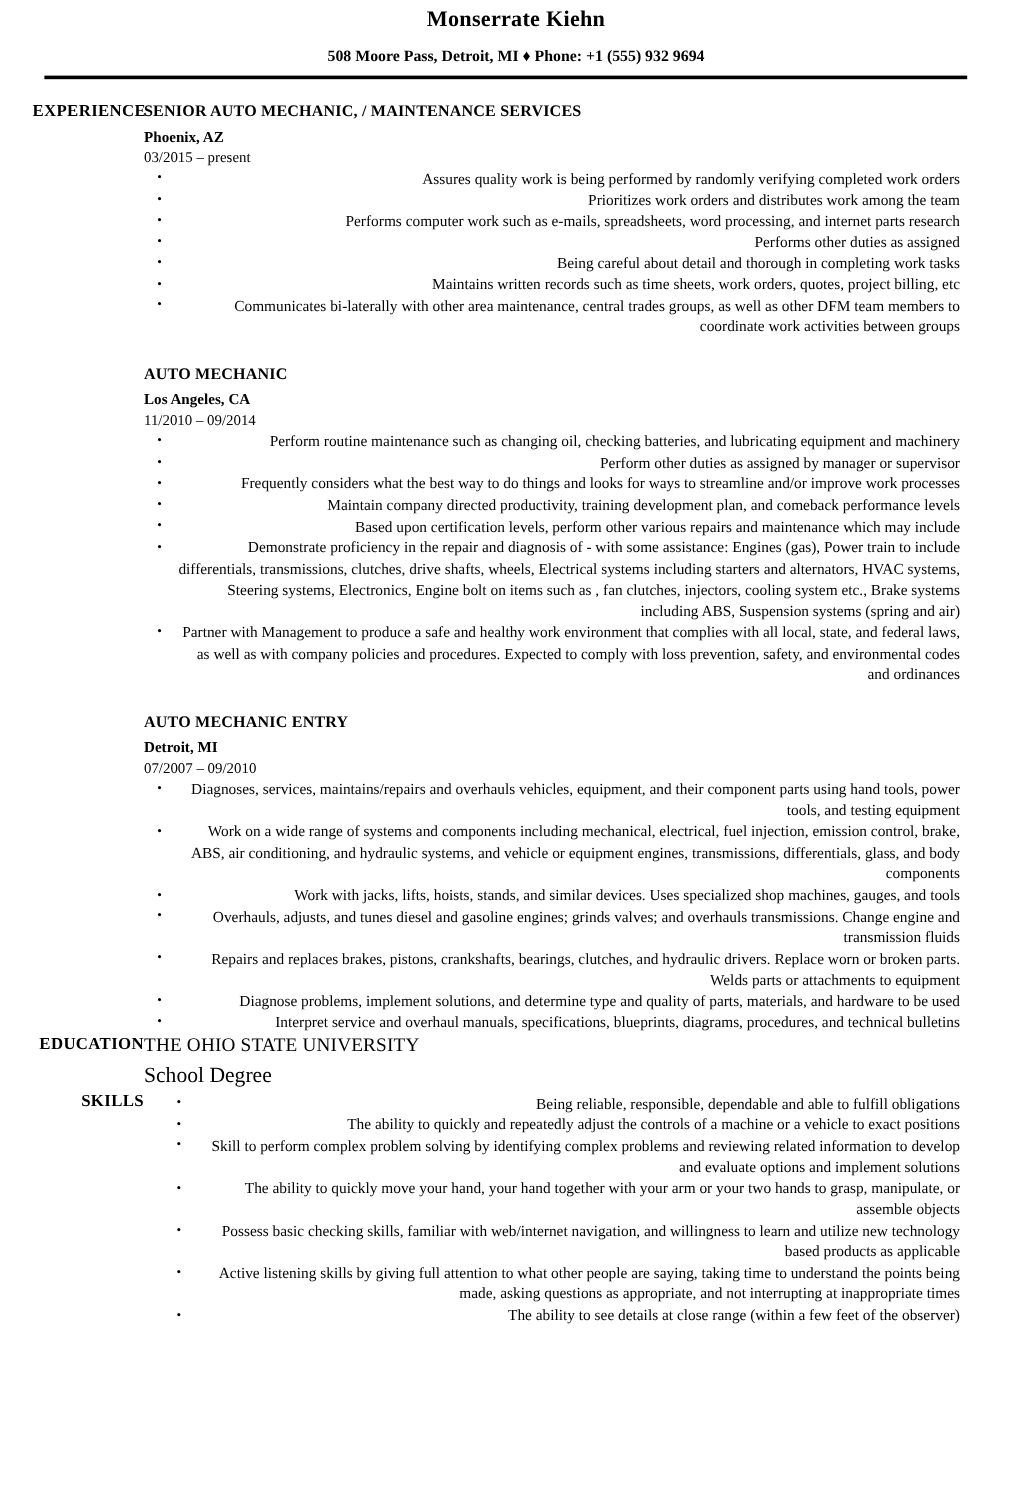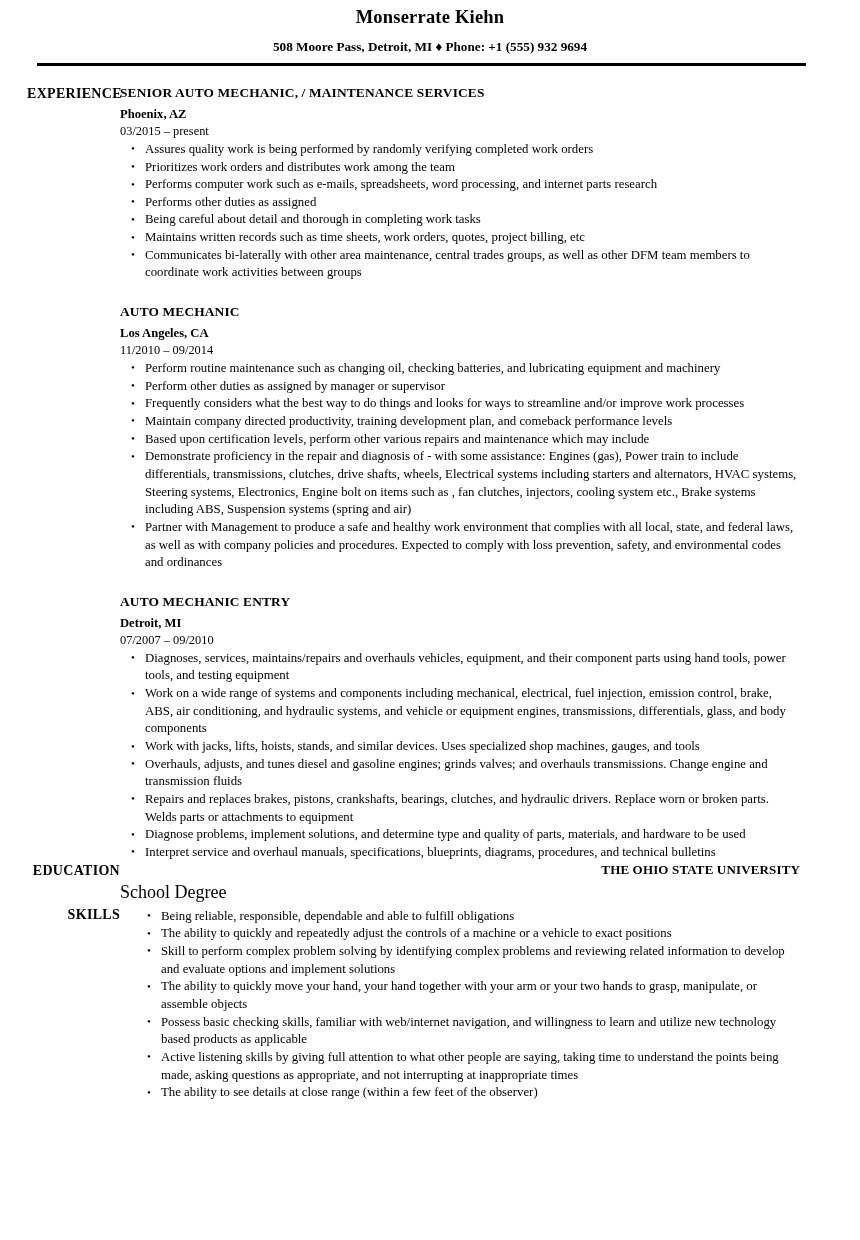--- a/index.html
+++ b/index.html
@@ -94,44 +94,44 @@
   .job-dates {
     font-size: 12.4px;
     font-weight: normal;
     line-height: 1.3;
   }
 
   ul.bullets {
     list-style: none;
     margin: 2px 0 0 0;
     padding: 0;
+    text-align: right;
   }
   ul.bullets > li {
     position: relative;
     padding-left: 25px;
     font-size: 12.8px;
     line-height: 1.38;
     margin: 0;
   }
   ul.bullets > li::before {
     content: "\2022";
     position: absolute;
     left: 11px;
     top: -0.5px;
     font-size: 11px;
     line-height: 1.55;
   }
 
   
   .edu-school {
-    font-size: 13px;
-    font-weight: bold;
+    font-size: 16px;
+    font-weight: normal;
     letter-spacing: 0.15px;
     line-height: 1.3;
-    text-align: right;
   }
   .edu-degree {
     font-size: 18px;
     font-weight: normal;
     line-height: 1.4;
     margin-top: 2px;
   }
 
   .sp-education { margin-top: 26px; }
   .sp-skills { margin-top: 30px; gap: 16px; }

